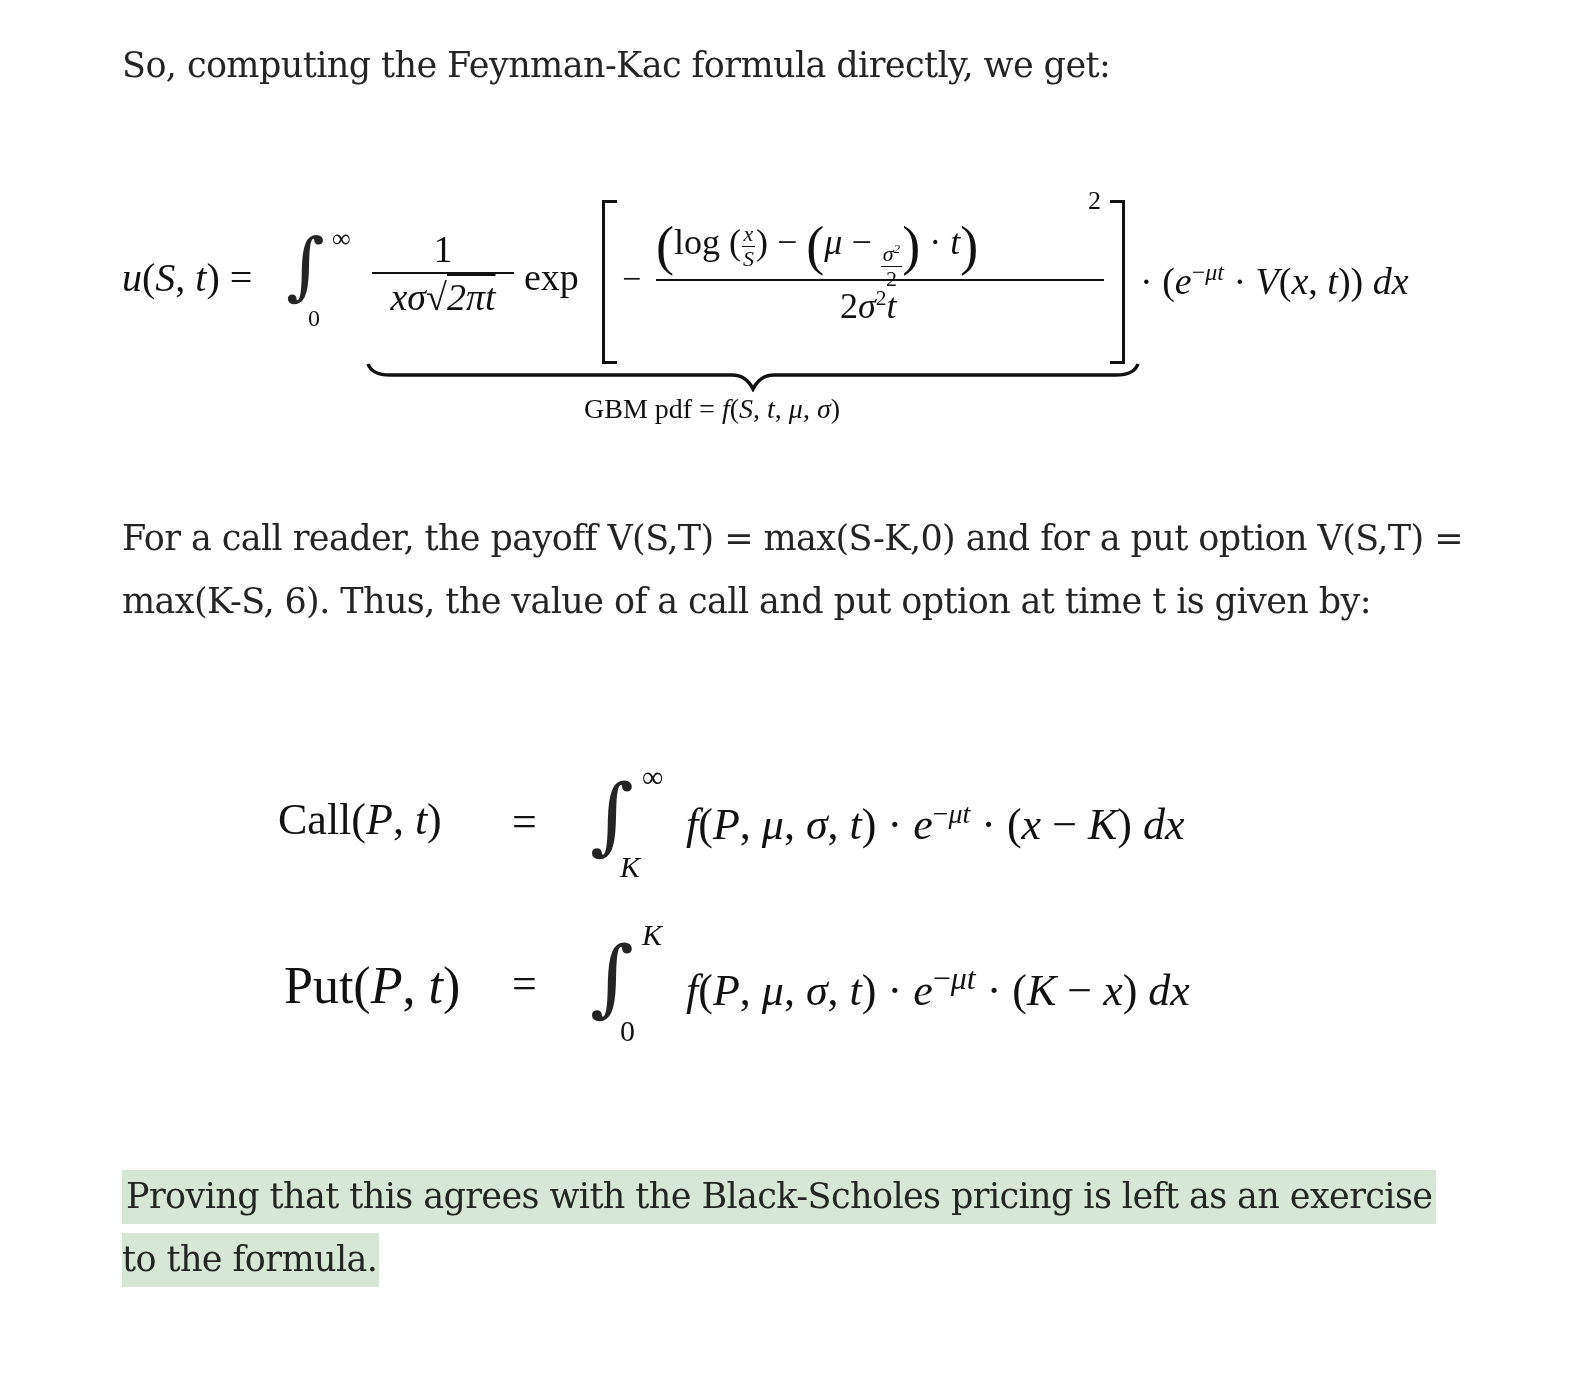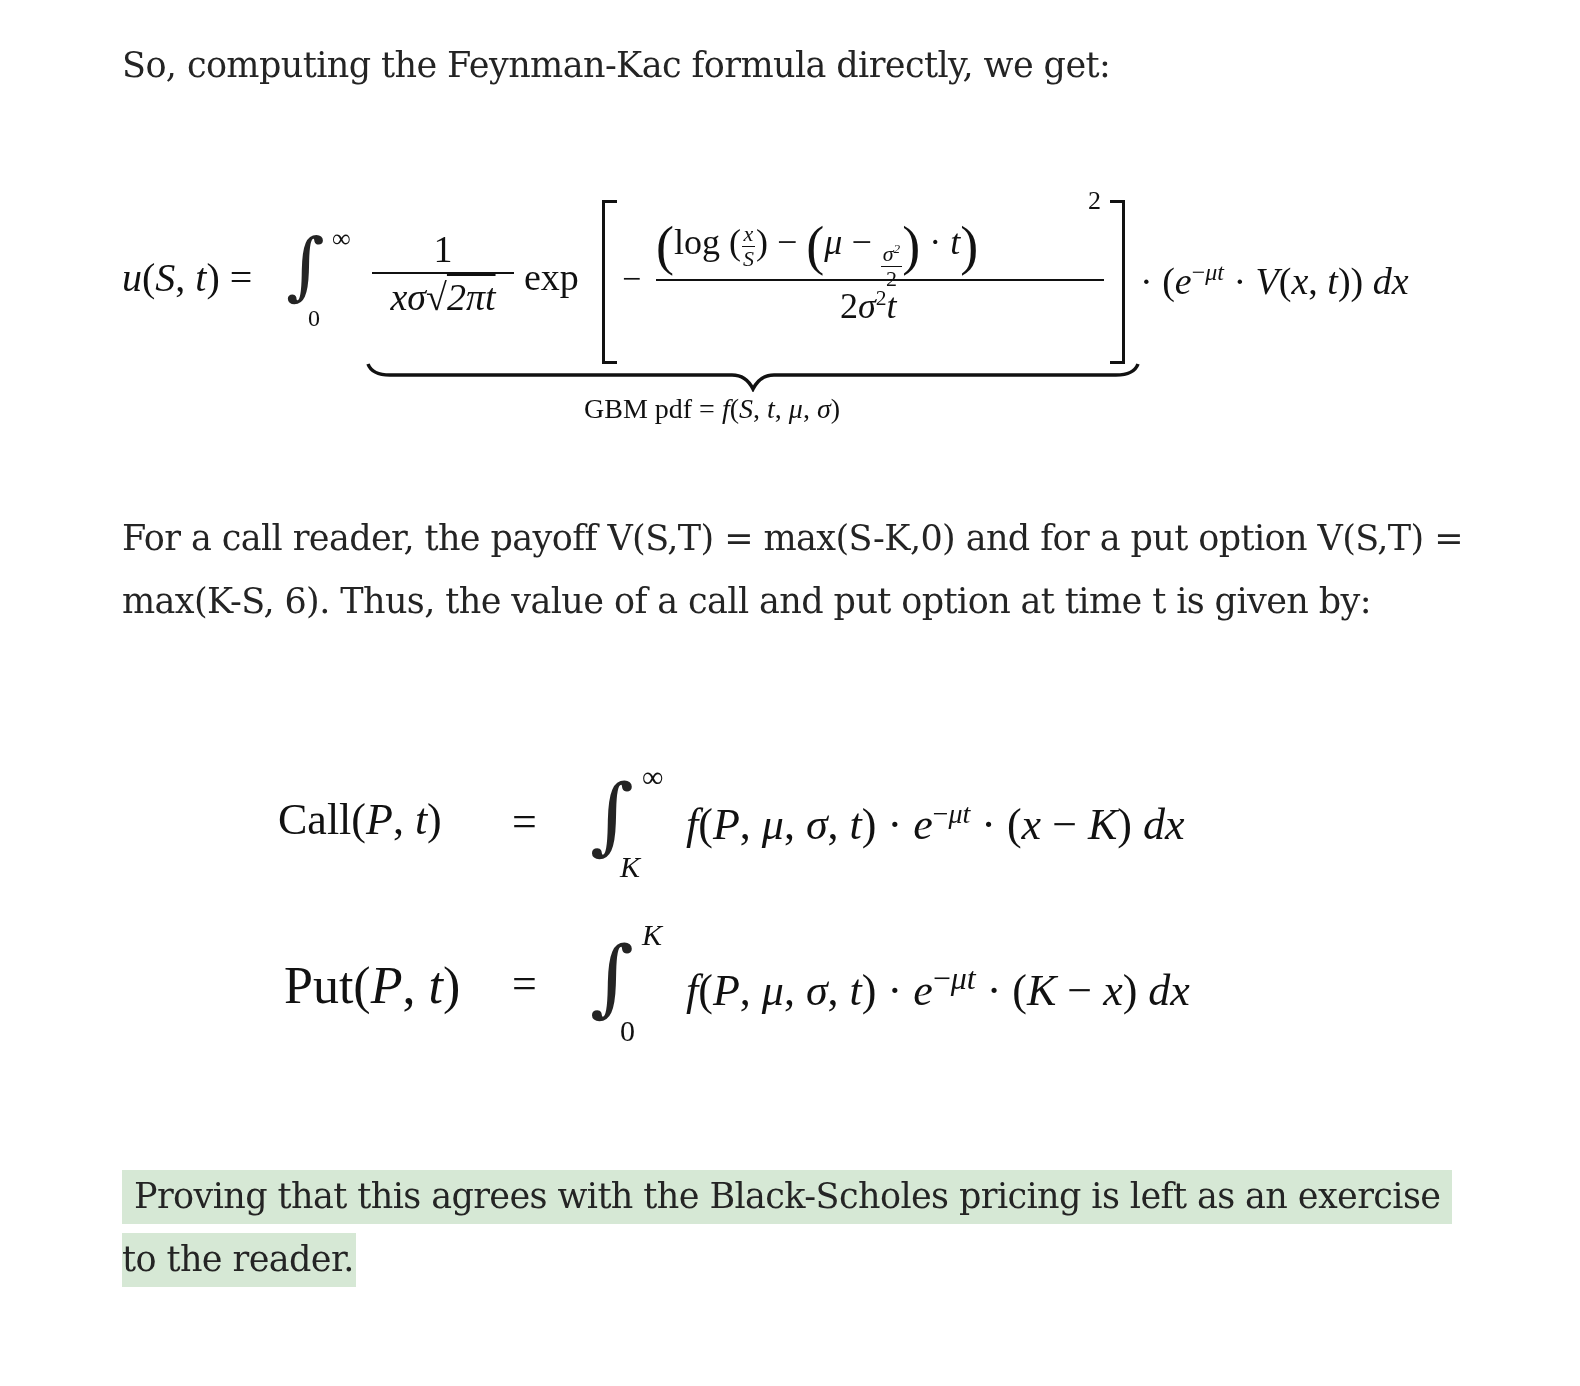--- a/index.html
+++ b/index.html
@@ -82,17 +82,17 @@
   <div class="math" style="left:512px; top:962px; font-size:44px;">=</div>
   <div class="intsign" style="left:590px; top:928px; font-size:84px;">∫</div>
   <div class="math it" style="left:642px; top:920px; font-size:30px;">K</div>
   <div class="math" style="left:620px; top:1016px; font-size:30px;">0</div>
   <div class="math" style="left:686px; top:962px; font-size:44px;">
     <span class="it">f</span>(<span class="it">P</span>, <span class="it">μ</span>, <span class="it">σ</span>, <span class="it">t</span>) · <span class="it">e</span><sup style="font-size:32px;">−<span class="it">μt</span></sup> · (<span class="it">K</span> − <span class="it">x</span>) <span class="it">dx</span>
   </div>
 </div>
 
 <div class="prose" style="top:1164px;">
-  <span class="hl" style="padding:6px 12px 8px;">Proving that this agrees with the Black-Scholes pricing is left as an exercise</span>
+  <span class="hl" style="padding:6px 4px 8px;">Proving that this agrees with the Black-Scholes pricing is left as an exercise</span>
 </div>
 <div class="prose" style="top:1227px;">
-  <span class="hl" style="padding:6px 2px 8px 0;">to the reader.</span>
+  <span class="hl" style="padding:6px 2px 8px 0;">to the formula.</span>
 </div>
 
 </body></html>

